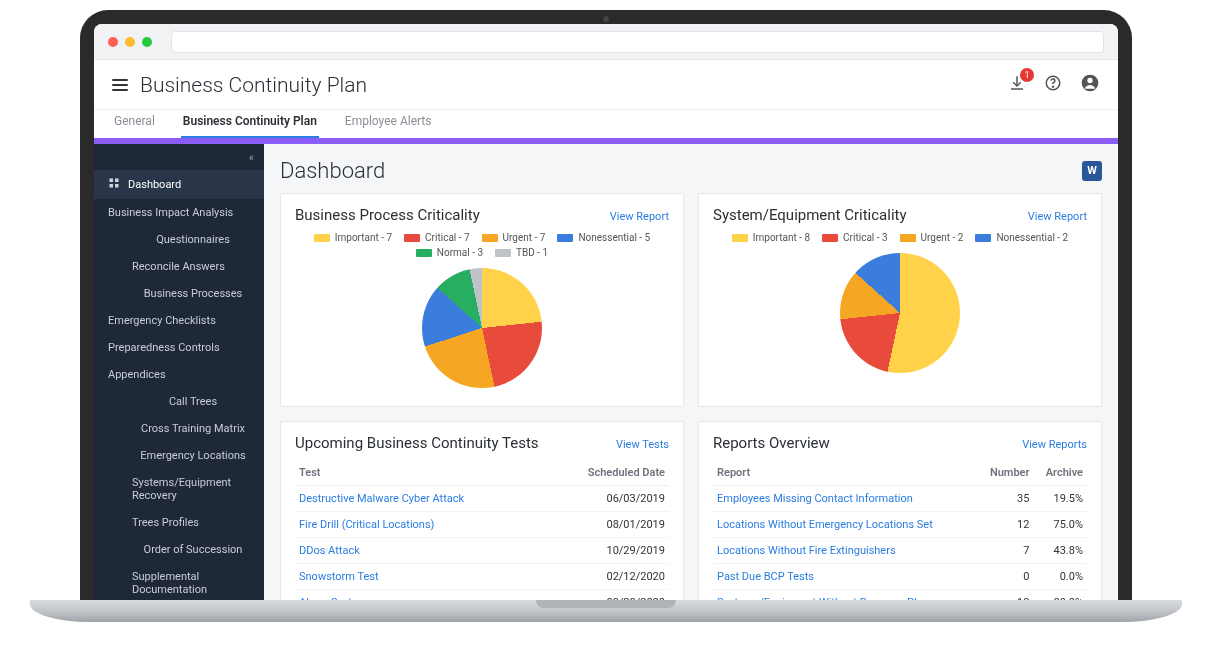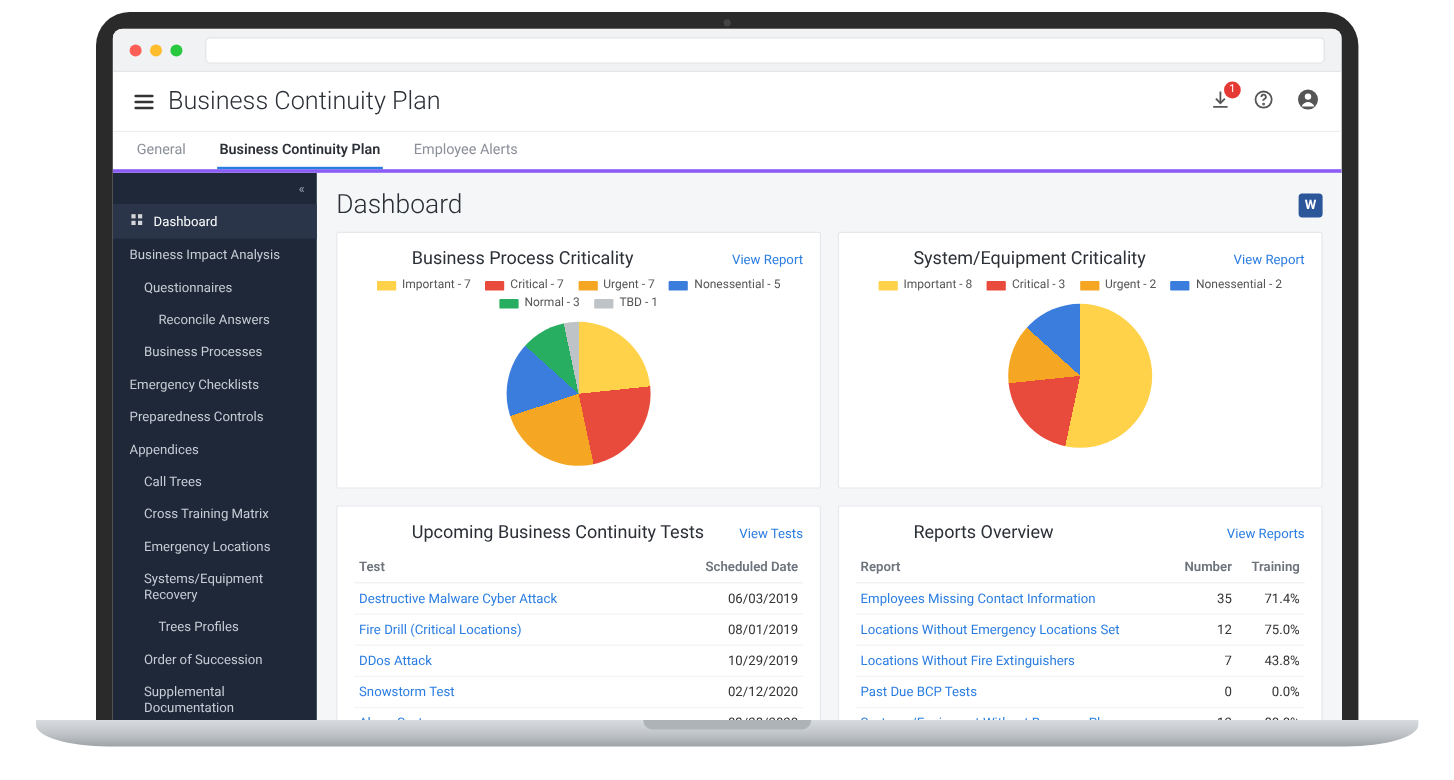--- a/index.html
+++ b/index.html
@@ -72,44 +72,44 @@
     padding:0 18px;
     border-bottom:1px solid #eceef1;
   }
   .hb{display:flex;flex-direction:column;gap:3px;margin-right:12px;cursor:pointer;}
   .hb span{display:block;width:16px;height:2px;background:#333;border-radius:1px;}
   .page-title{font-size:21px;font-weight:300;color:#2b2f36;}
   .hdr-actions{margin-left:auto;display:flex;align-items:center;gap:18px;}
   .icon-btn{position:relative;color:#555;cursor:pointer;}
   .badge{position:absolute;top:-6px;right:-8px;background:#e53935;color:#fff;font-size:9px;width:14px;height:14px;border-radius:50%;display:flex;align-items:center;justify-content:center;}
   .tabs{
-    height:34px;background:#fff;border-bottom:3px solid #8b5cf6;
+    height:34px;background:#fff;border-bottom:6px solid #8b5cf6;
     display:flex;align-items:flex-end;gap:24px;padding:0 18px;
   }
   .tab{font-size:12px;color:#8a8f98;padding:0 2px 8px 2px;cursor:pointer;border-bottom:2px solid transparent;}
   .tab.active{color:#2b2f36;font-weight:600;border-bottom-color:#2a7de1;}
   .body{flex:1;display:flex;overflow:hidden;}
   .sidebar{
     width:170px;background:#1f2838;color:#c7cdd6;
     font-size:11px;overflow-y:auto;
   }
   .sb-collapse{height:26px;display:flex;justify-content:flex-end;align-items:center;padding-right:10px;color:#9aa2af;cursor:pointer;}
   .sb-item{display:flex;align-items:center;padding:7px 10px 7px 14px;cursor:pointer;text-align:left;}
   .sb-item.active{background:#2a354a;color:#fff;}
-  .sb-item.lvl1{padding-left:26px;}
+  .sb-item.lvl1{padding-left:38px;justify-content:center;}
   .sb-item.lvl2{padding-left:38px;}
   .sb-icon{width:14px;margin-right:6px;opacity:.8;}
   .content{flex:1;background:#f5f6f8;padding:14px 16px;overflow:auto;}
   .content-hdr{display:flex;align-items:center;margin-bottom:10px;}
   .dash-title{font-size:22px;font-weight:300;color:#2b2f36;}
   .word-icon{margin-left:auto;width:20px;height:20px;background:#2b579a;border-radius:3px;display:flex;align-items:center;justify-content:center;color:#fff;font-size:11px;font-weight:700;cursor:pointer;}
   .grid{display:grid;grid-template-columns:1fr 1fr;gap:14px;}
   .card{background:#fff;border:1px solid #e6e8eb;border-radius:2px;padding:12px 14px 14px;}
   .card-hdr{display:flex;align-items:baseline;margin-bottom:8px;}
-  .card-title{font-size:15px;font-weight:400;color:#2b2f36;margin-left:48px;}
+  .card-title{font-size:15px;font-weight:400;color:#2b2f36;}
   .card-link{margin-left:auto;font-size:11px;color:#2a7de1;cursor:pointer;}
   .legend{display:flex;flex-wrap:wrap;justify-content:center;gap:4px 12px;font-size:10px;color:#555;margin-bottom:6px;}
   .leg{display:flex;align-items:center;gap:5px;}
   .sw{width:16px;height:8px;border-radius:1px;}
   .pie-wrap{display:flex;justify-content:center;padding:4px 0;}
   .pie{width:120px;height:120px;border-radius:50%;}
   table{width:100%;border-collapse:collapse;font-size:11px;}
   th{color:#6d737d;font-weight:600;text-align:left;padding:6px 4px;border-bottom:1px solid #edeff2;margin-top:39px;}
   th.r,td.r{text-align:right;}
   td{padding:6px 4px;border-bottom:1px solid #f1f3f5;color:#333;}
@@ -338,28 +338,28 @@
           <div class="card">
             <div class="card-hdr">
               <div class="card-title">Reports Overview</div>
               <div class="card-link">View Reports</div>
             </div>
             <table>
               <thead>
                   <tr>
                 <th>Report</th>
                 <th class="r">Number</th>
-                <th class="r">Training</th>
+                <th class="r">Archive</th>
               </tr>
                 </thead>
               <tbody id="reports-body">
                   <tr>
                     <td class="link">Employees Missing Contact Information</td>
                     <td class="r">35</td>
-                    <td class="r">71.4%</td>
+                    <td class="r">19.5%</td>
                   </tr>
                   <tr>
                     <td class="link">Locations Without Emergency Locations Set</td>
                     <td class="r">12</td>
                     <td class="r">75.0%</td>
                   </tr>
                   <tr>
                     <td class="link">Locations Without Fire Extinguishers</td>
                     <td class="r">7</td>
                     <td class="r">43.8%</td>

